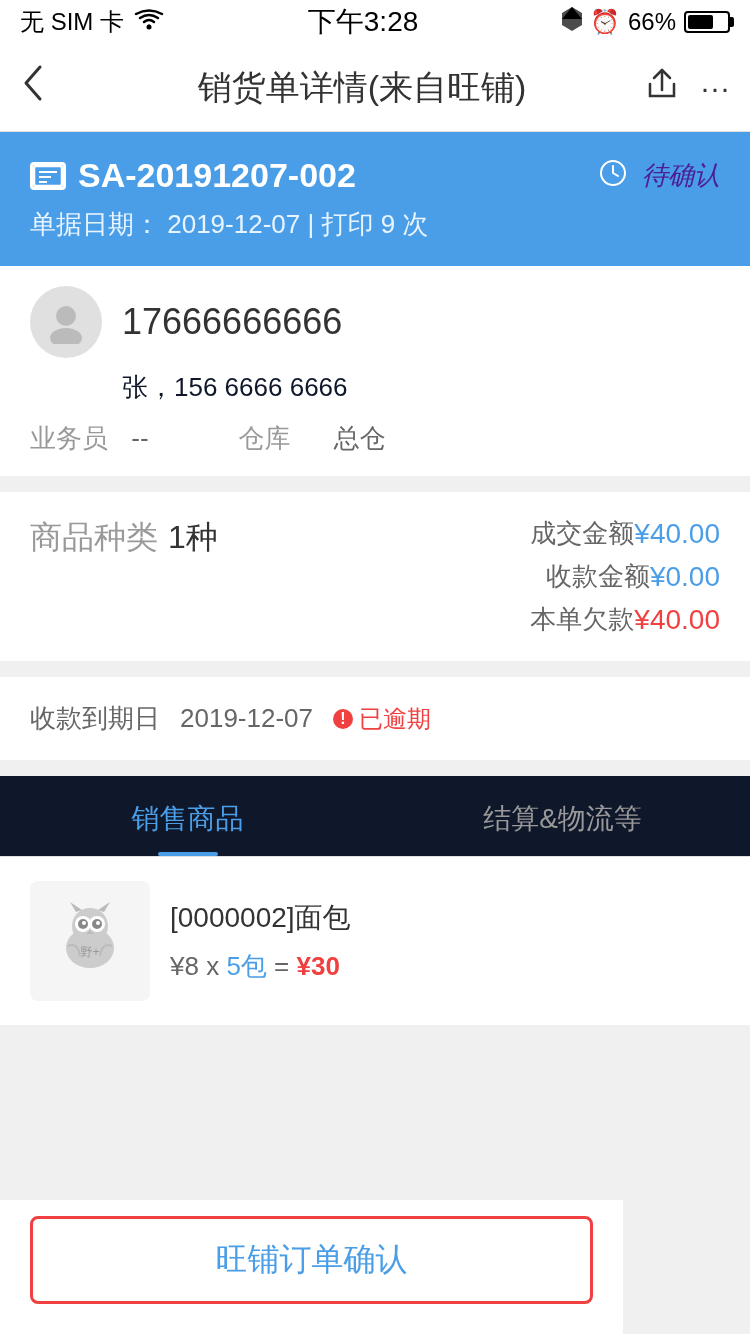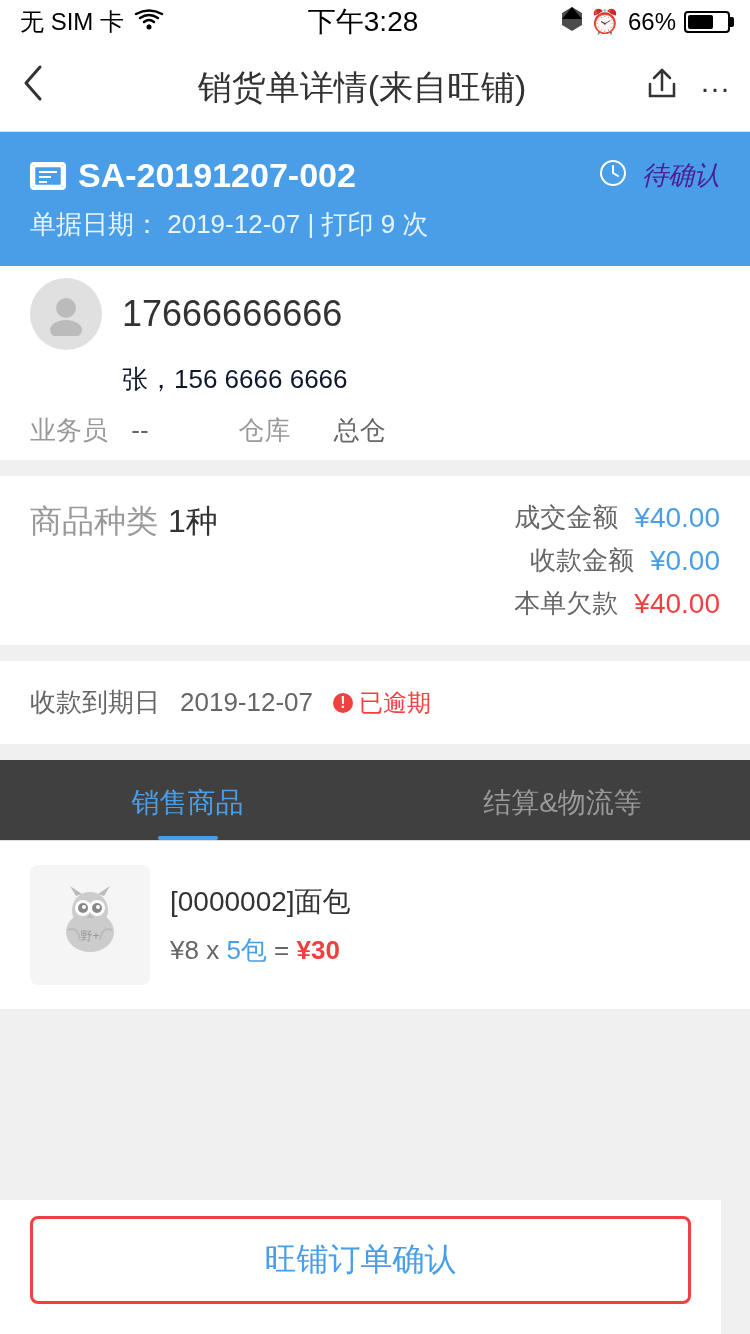--- a/index.html
+++ b/index.html
@@ -120,21 +120,21 @@
 
     
     .card {
       background: #fff;
       margin-bottom: 16px;
     }
 
     
     .customer-section {
       background: #fff;
-      padding: 12px 30px;
+      padding: 20px 30px;
       margin-bottom: 16px;
     }
     .customer-top {
       display: flex;
       align-items: center;
       gap: 20px;
       margin-bottom: 12px;
     }
     .avatar {
       width: 72px; height: 72px;
@@ -187,21 +187,20 @@
     .summary-right {
       display: flex;
       flex-direction: column;
       align-items: flex-end;
       gap: 8px;
       font-size: 26px;
     }
     .summary-row {
       display: flex;
       align-items: center;
-      gap: 16px;
     }
     .summary-row-label { color: #666; }
     .amount-blue { color: #4a9ee8; font-size: 28px; }
     .amount-red { color: #f04040; font-size: 28px; }
 
     
     .due-section {
       background: #fff;
       padding: 24px 30px;
       margin-bottom: 16px;
@@ -224,21 +223,21 @@
       display: flex;
       align-items: center;
       justify-content: center;
       color: #fff;
       font-size: 16px;
       font-weight: bold;
     }
 
     
     .tabs-section {
-      background: #404040;
+      background: #0f172a;
       margin-bottom: 0;
     }
     .tabs-header {
       display: flex;
       border-bottom: 1px solid #e0e0e0;
     }
     .tab-item {
       flex: 1;
       text-align: center;
       padding: 24px 0 18px;
@@ -307,21 +306,21 @@
     .empty-area {
       background: #f0f0f0;
       height: 200px;
     }
 
     
     .bottom-bar {
       position: fixed;
       bottom: 0;
       left: 0;
-      width: 721px;
+      width: 623px;
       background: #fff;
       padding: 16px 30px 30px;
     }
     .confirm-btn {
       width: 100%;
       height: 88px;
       border: 3px solid #f04040;
       border-radius: 8px;
       background: #fff;
       color: #4a9ee8;

